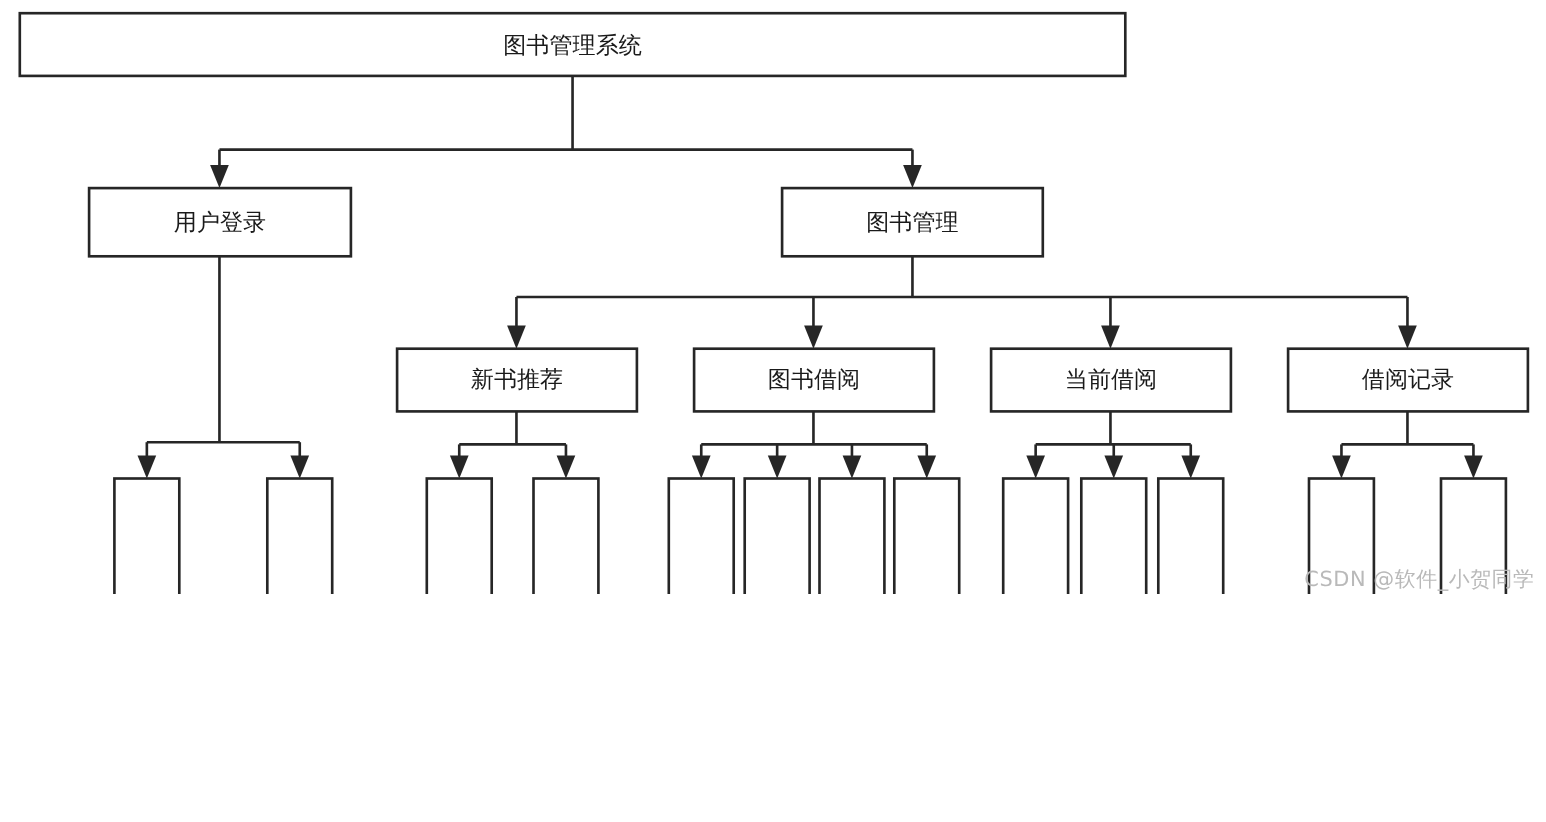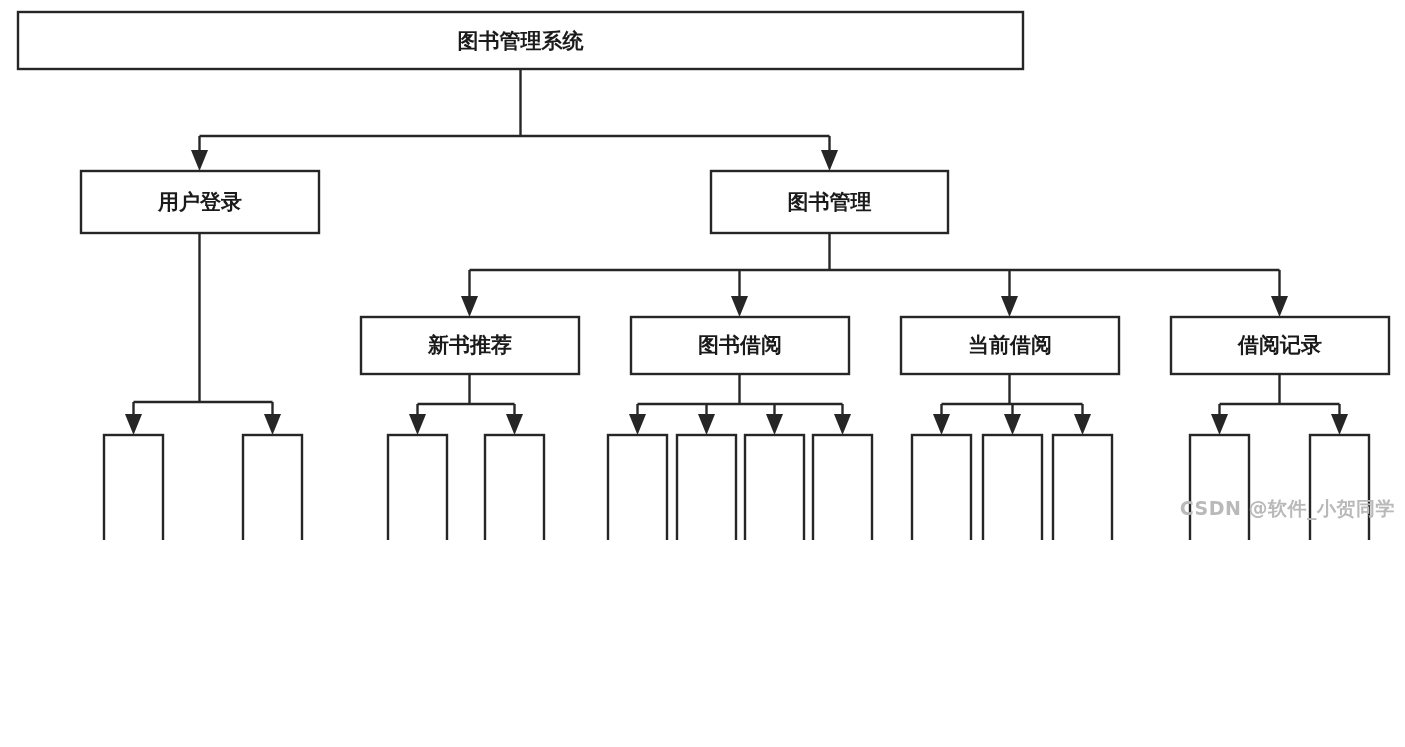--- a/index.html
+++ b/index.html
@@ -7,21 +7,20 @@
     padding: 0;
     background: #ffffff;
   }
   #diagram-root {
     position: relative;
     width: 1405px;
     height: 540px;
     background: #ffffff;
     font-family: "DejaVu Sans", "Liberation Sans", sans-serif;
     overflow: hidden;
-    font-weight: bold;
   }
   svg#flow-svg {
     position: absolute;
     left: 0;
     top: 0;
     width: 1405px;
     height: 747px;
   }
   .node-box {
     fill: #ffffff;
@@ -57,21 +56,21 @@
     text-align: center;
     display: flex;
     align-items: flex-start;
     justify-content: center;
     pointer-events: none;
     font-family: "DejaVu Sans", "Liberation Sans", sans-serif;
   }
   .watermark {
     position: absolute;
     right: 10px;
-    bottom: 18px;
+    bottom: 0;
     font-size: 19px;
     color: #b9b9b9;
     letter-spacing: 0.5px;
     font-family: "DejaVu Sans", "Liberation Sans", sans-serif;
     user-select: none;
     margin-top: 33px;
   }
 </style>
 </head>
 <body>

